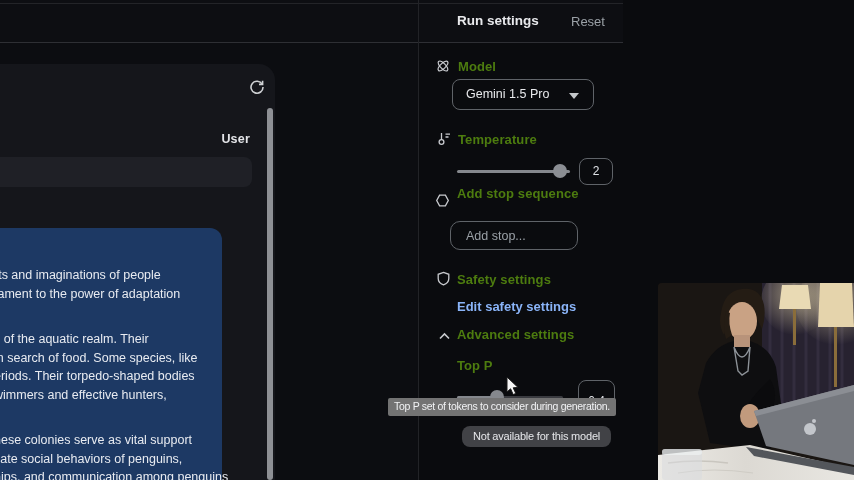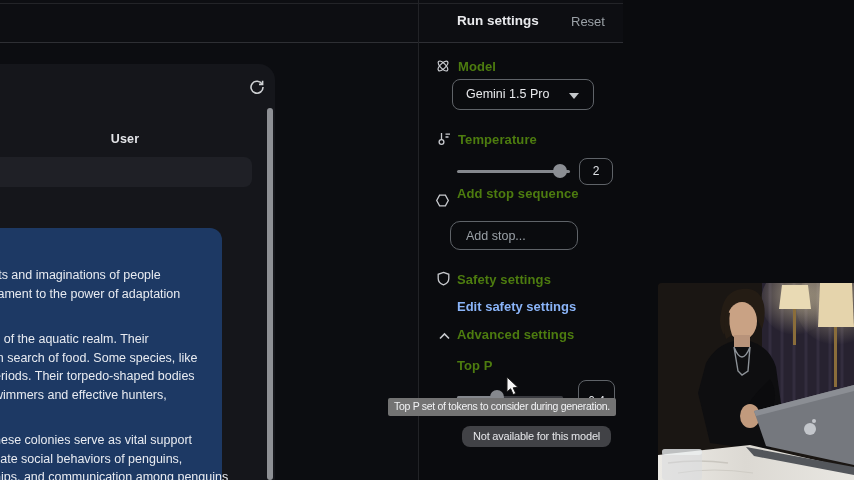--- a/index.html
+++ b/index.html
@@ -14,21 +14,21 @@
   
   .top-edge-line{left:0;top:3px;width:623px;height:1px;background:#232428;}
   .header-strip{left:0;top:0;width:623px;height:42px;background:#0d0e12;}
   .header-divider{left:0;top:42px;width:623px;height:1px;background:#2e2f34;}
   .v-divider{left:418px;top:0;width:1px;height:480px;background:#222327;}
 
   
   .left-bg{left:0;top:43px;width:418px;height:437px;background:#0c0d11;}
   .chat-panel{left:-24px;top:64px;width:299px;height:440px;background:#15161b;border-top-right-radius:16px;}
   .refresh-btn{left:248px;top:78px;width:18px;height:18px;color:#cfd1d4;cursor:pointer;}
-  .role-label{left:0;top:132px;width:250px;text-align:center;font-size:12.5px;font-weight:700;color:#e3e4e8;letter-spacing:.2px;}
+  .role-label{left:0;top:132px;width:250px;text-align:right;font-size:12.5px;font-weight:700;color:#e3e4e8;letter-spacing:.2px;}
   .user-bubble{left:-20px;top:157px;width:272px;height:30px;background:#1f2026;border-top-right-radius:8px;border-bottom-right-radius:8px;}
   .response-block{left:-20px;top:228px;width:242px;height:252px;background:#1d3964;border-top-right-radius:12px;padding:0;}
   .response-text{left:-6px;top:266px;width:235px;color:#e8ebf1;font-size:12.5px;line-height:18.5px;white-space:nowrap;}
   .response-text .line{height:18.5px;}
   .response-text .para-gap{margin-top:27px;}
   .scrollbar{left:267px;top:108px;width:6px;height:372px;background:#8e9095;border-radius:3px;}
 
   
   .rs-title{left:432px;top:13px;font-size:13.5px;font-weight:700;color:#e8e9ec;margin-left:25px;}
   .rs-reset{left:571px;top:14px;font-size:13px;color:#9aa0a6;cursor:pointer;}

